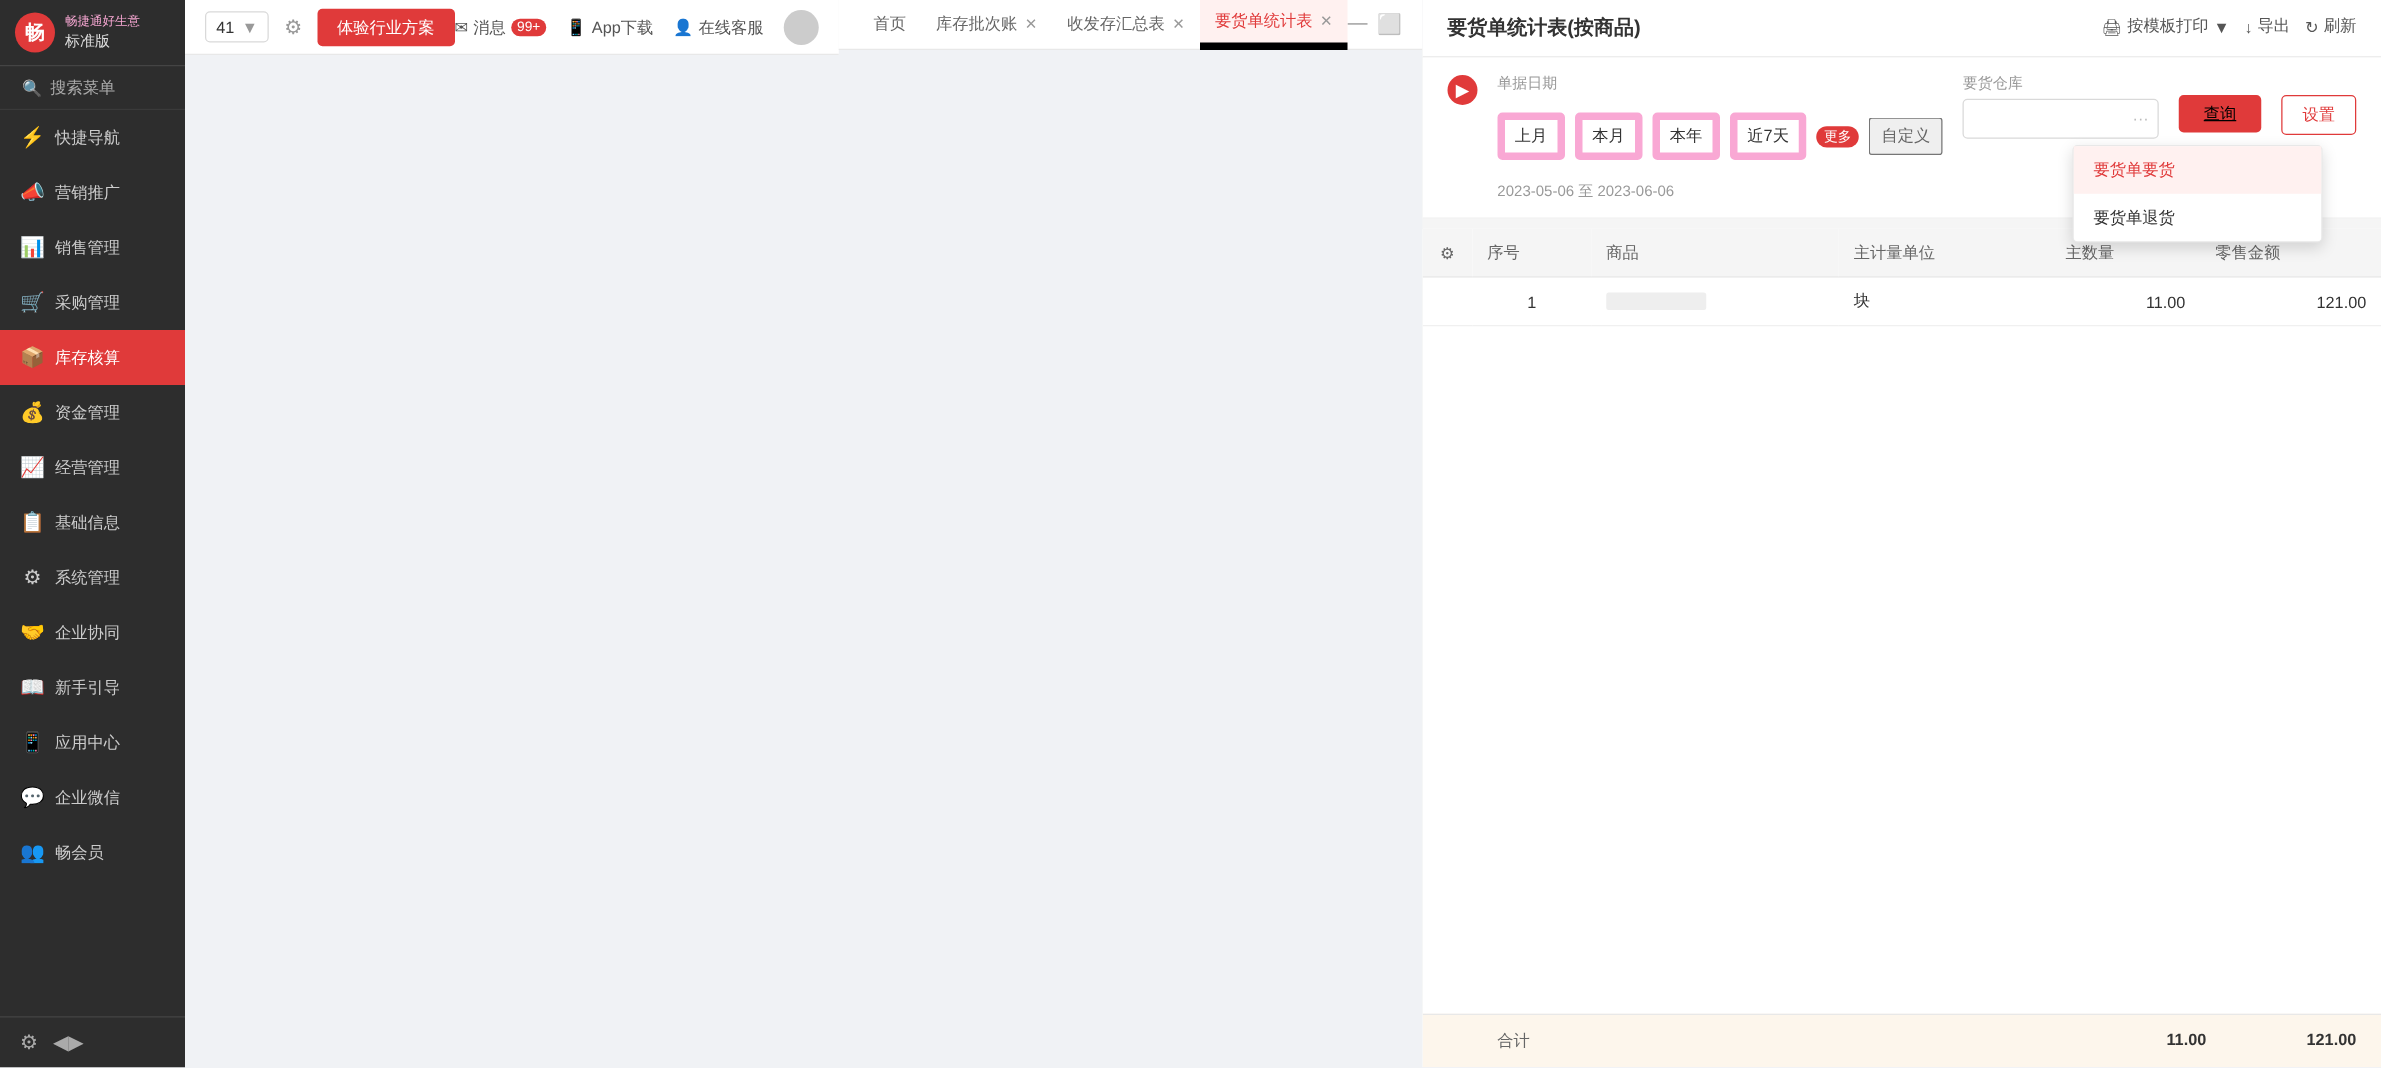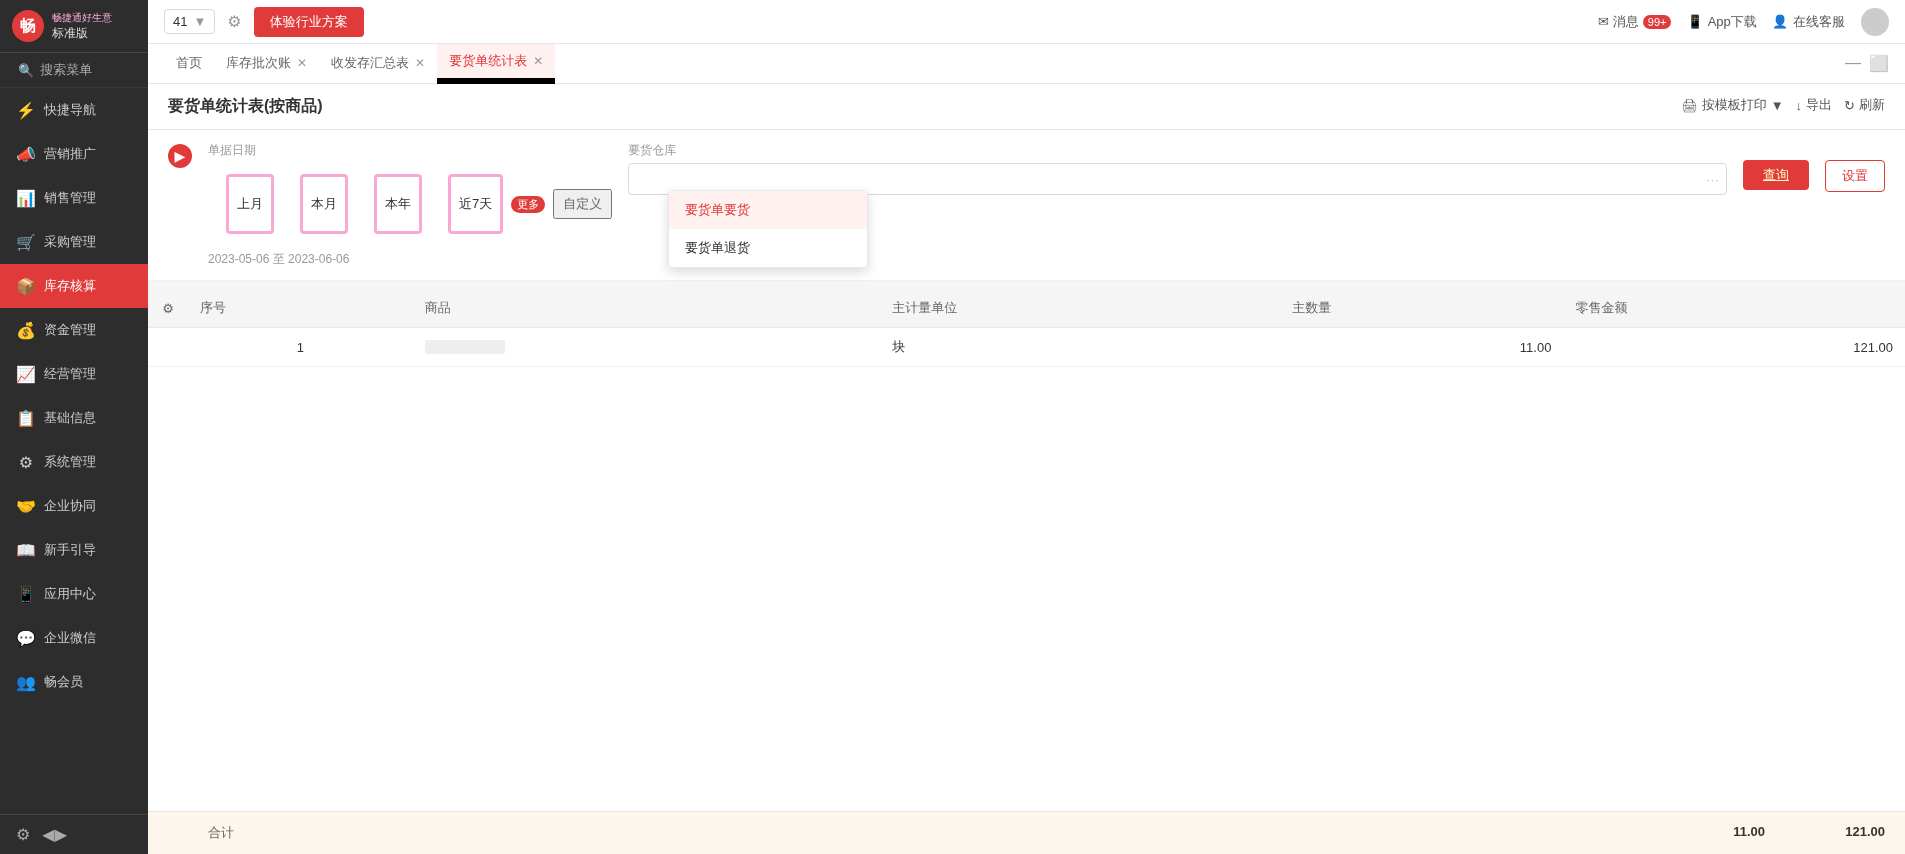--- a/index.html
+++ b/index.html
@@ -51,21 +51,20 @@
     .sidebar-bottom {
       display: flex; align-items: center; padding: 10px 16px; border-top: 1px solid #444;
       color: #aaa;
     }
     .sidebar-bottom .gear-icon, .sidebar-bottom .nav-icon { font-size: 16px; margin-right: 12px; cursor: pointer; }
 
     
     .main-area {
       flex: 1;
       display: flex;
-      flex-direction: column;
       overflow: hidden;
     }
 
     
     .topbar {
       background: white;
       display: flex;
       align-items: center;
       padding: 0 16px;
       height: 44px;
@@ -142,22 +141,22 @@
     }
     .filter-expand-btn {
       width: 24px; height: 24px; background: #e03a3a; color: white;
       border-radius: 50%; display: flex; align-items: center; justify-content: center;
       cursor: pointer; font-size: 14px; flex-shrink: 0; margin-top: 2px;
     }
     .filter-group { display: flex; flex-direction: column; gap: 15px; }
     .filter-label { font-size: 12px; color: #999; }
     .filter-row { display: flex; align-items: center; gap: 8px; }
     .date-btn {
-      padding: 18px 8px; border: 3px solid #f9a8d4; border-radius: 4px;
-      cursor: pointer; font-size: 13px; color: #333; background: white; margin-left: 18px;
+      padding: 4px 8px; border: 6px solid #f9a8d4; border-radius: 4px;
+      cursor: pointer; font-size: 13px; color: #333; background: white;
     }
     .date-hot-badge { background: #e03a3a; color: white; border-radius: 10px; padding: 1px 6px; font-size: 11px; cursor: pointer; }
     .custom-btn { padding: 4px 8px; color: #666; cursor: pointer; font-size: 13px; }
     .date-range { font-size: 12px; color: #999; margin-top: 2px; }
 
     .filter-type-group { display: flex; flex-direction: column; gap: 4px; flex: 0 0 320px; }
     .filter-type-input-wrap { position: relative; }
     .filter-type-input {
       width: 320px; height: 32px; border: 1px solid #e03a3a; border-radius: 4px;
       padding: 0 30px 0 10px; font-size: 13px; color: #333; outline: none;
@@ -167,32 +166,32 @@
       color: #e03a3a; cursor: pointer; font-size: 14px;
     }
 
     .filter-warehouse-group { display: flex; flex-direction: column; gap: 4px; flex: 1; position: relative; }
     .filter-warehouse-input {
       height: 32px; border: 1px solid #d9d9d9; border-radius: 4px;
       padding: 0 30px 0 10px; font-size: 13px; color: #333; outline: none; width: 100%;
     }
 
     .query-btn {
-      background: #e03a3a; color: #fef9c3; border: none; border-radius: 4px;
+      background: #e03a3a; color: #000000; border: none; border-radius: 4px;
       padding: 6px 20px; cursor: pointer; font-size: 13px; margin-top: 18px; text-decoration: underline;
     }
     .settings-btn {
       background: white; color: #e03a3a; border: 1px solid #e03a3a; border-radius: 4px;
       padding: 6px 16px; cursor: pointer; font-size: 13px; margin-top: 18px;
     }
 
     
     .dropdown-menu {
       position: absolute;
-      top: 60px;
+      top: 70px;
       left: 520px;
       background: white;
       border: 1px solid #e8e8e8;
       border-radius: 4px;
       box-shadow: 0 4px 12px rgba(0,0,0,0.15);
       width: 200px;
       z-index: 100;
     }
     .dropdown-item {
       padding: 10px 16px;

